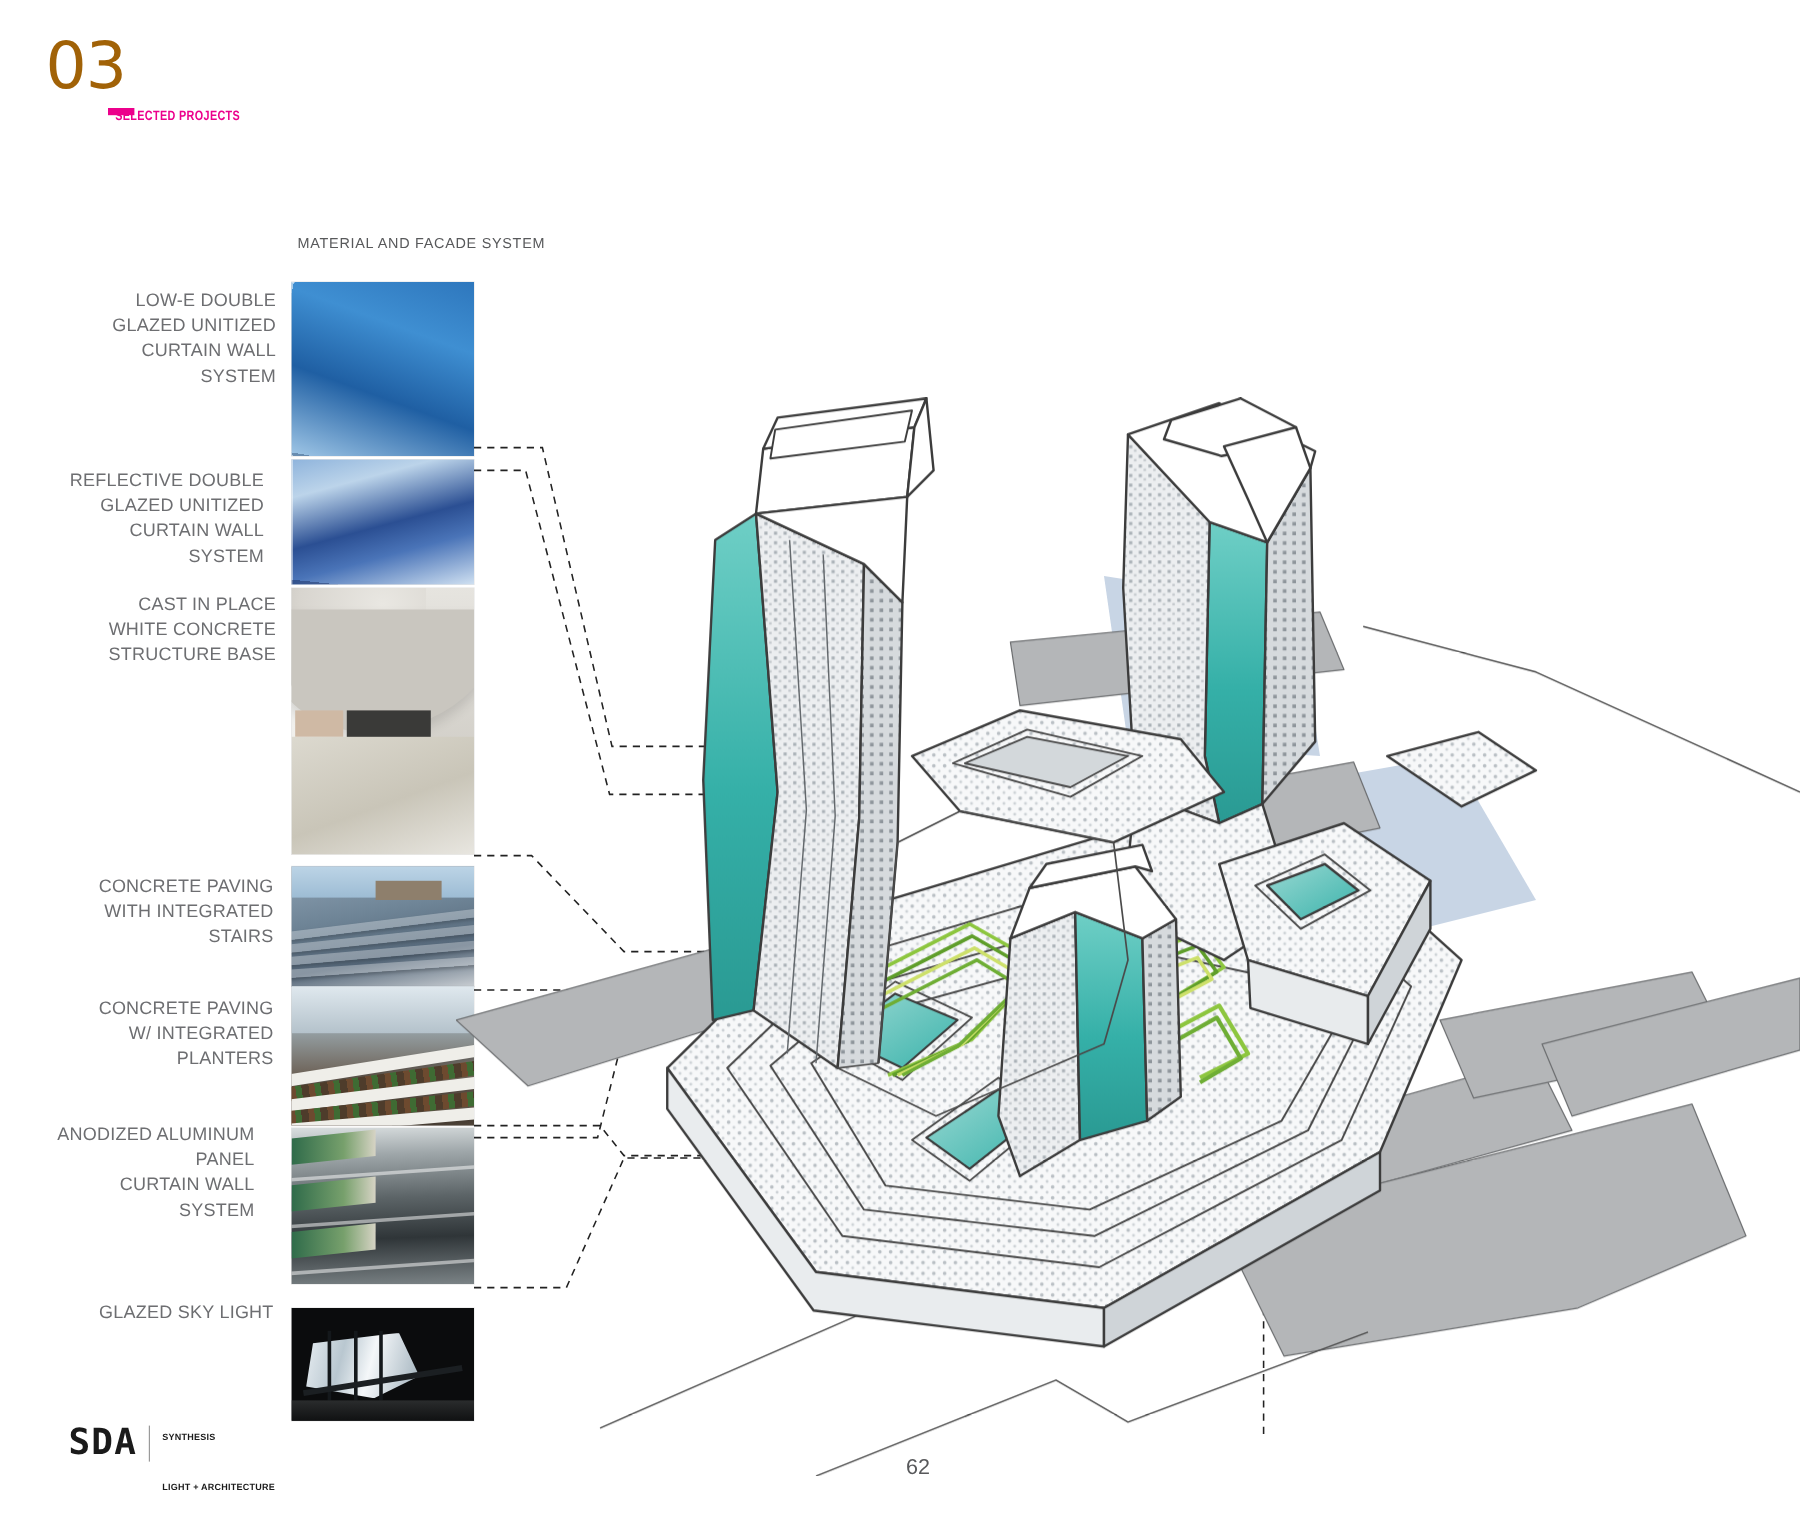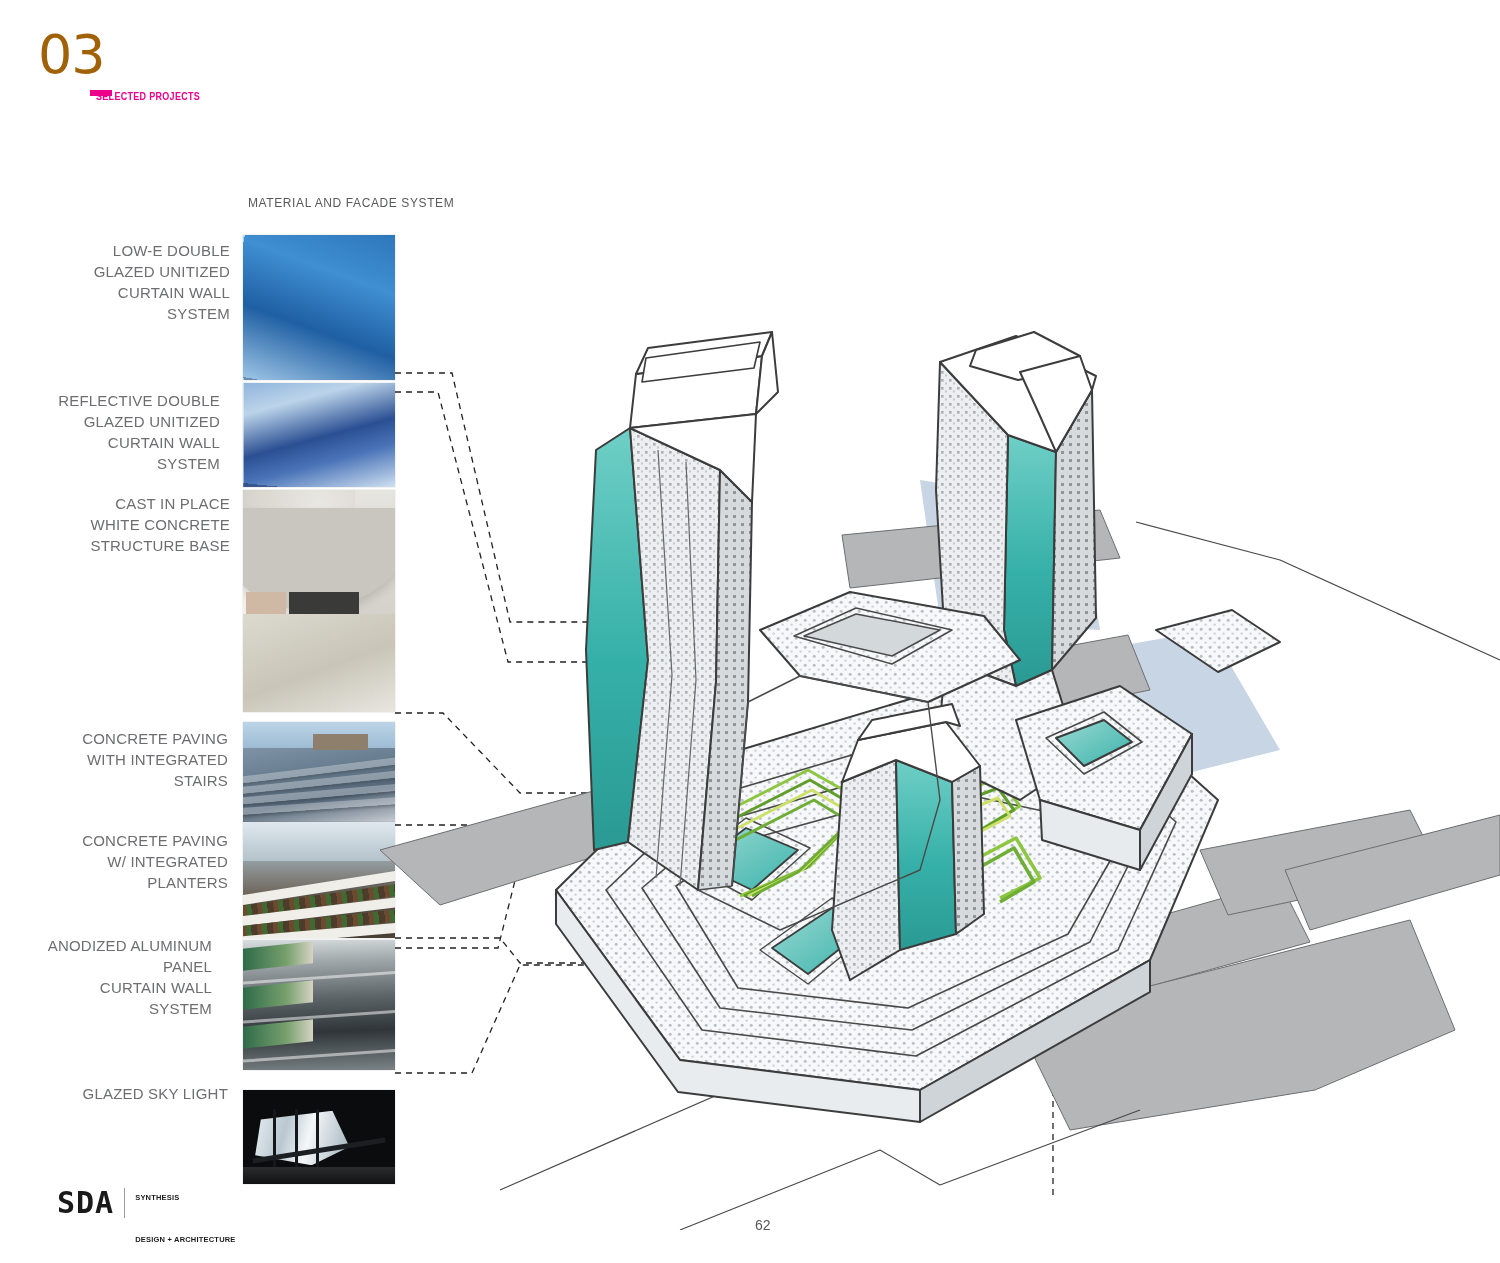--- a/index.html
+++ b/index.html
@@ -163,21 +163,21 @@
   .footer{position:absolute;left:17px;bottom:0;width:1500px;height:70px;}
   .logo{position:absolute;left:40px;bottom:18px;display:flex;align-items:center;gap:10px;}
   .logo-mark{
     font-family:"DejaVu Sans Mono", monospace;
     font-size:30px;font-weight:bold;letter-spacing:1px;color:#1a1a1a;
     line-height:30px;
   }
   .logo-bar{width:1px;height:30px;background:#9a9a9a;}
   .logo-txt{font-size:7.5px;line-height:10px;color:#1a1a1a;font-weight:bold;letter-spacing:.2px;margin-top:32px;}
   .pagenum{
-    position:absolute;left:738px;bottom:30px;font-size:14px;color:#58595b;
+    position:absolute;left:738px;bottom:30px;font-size:18px;color:#58595b;
   }
 </style>
 </head>
 <body>
 
 <div class="page">
 
   <div class="hdr">
     <div class="hdr-num">03</div>
     <div class="hdr-rule"></div>
@@ -469,19 +469,19 @@
 
     </g>
   </svg>
 
   <div class="footer">
     <div class="logo">
       <div class="logo-mark">SDA</div>
       <div class="logo-bar"></div>
       <div>
         <div class="logo-txt">SYNTHESIS</div>
-        <div class="logo-txt">DESIGN + ARCHITECTURE</div>
+        <div class="logo-txt">LIGHT + ARCHITECTURE</div>
       </div>
     </div>
     <div class="pagenum">62</div>
   </div>
 
 </div>
 
 </body></html>

